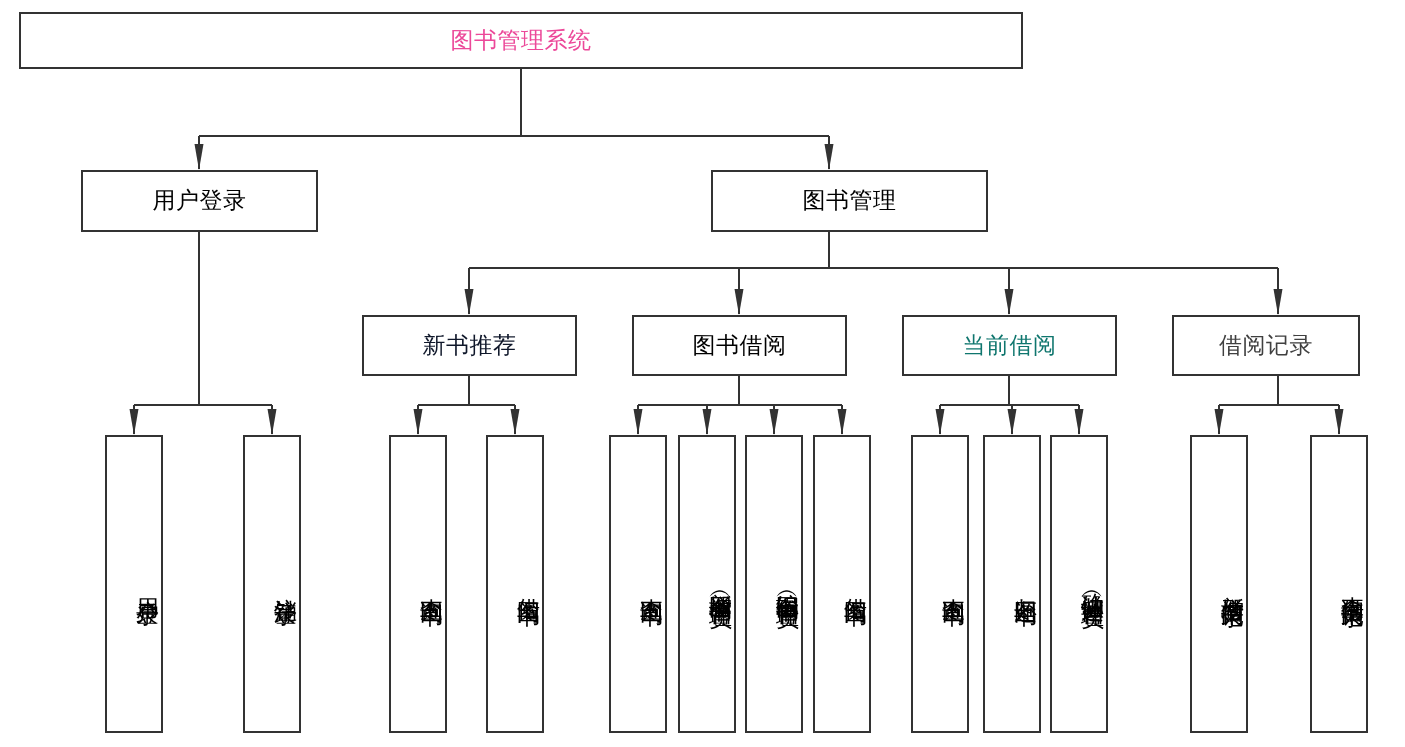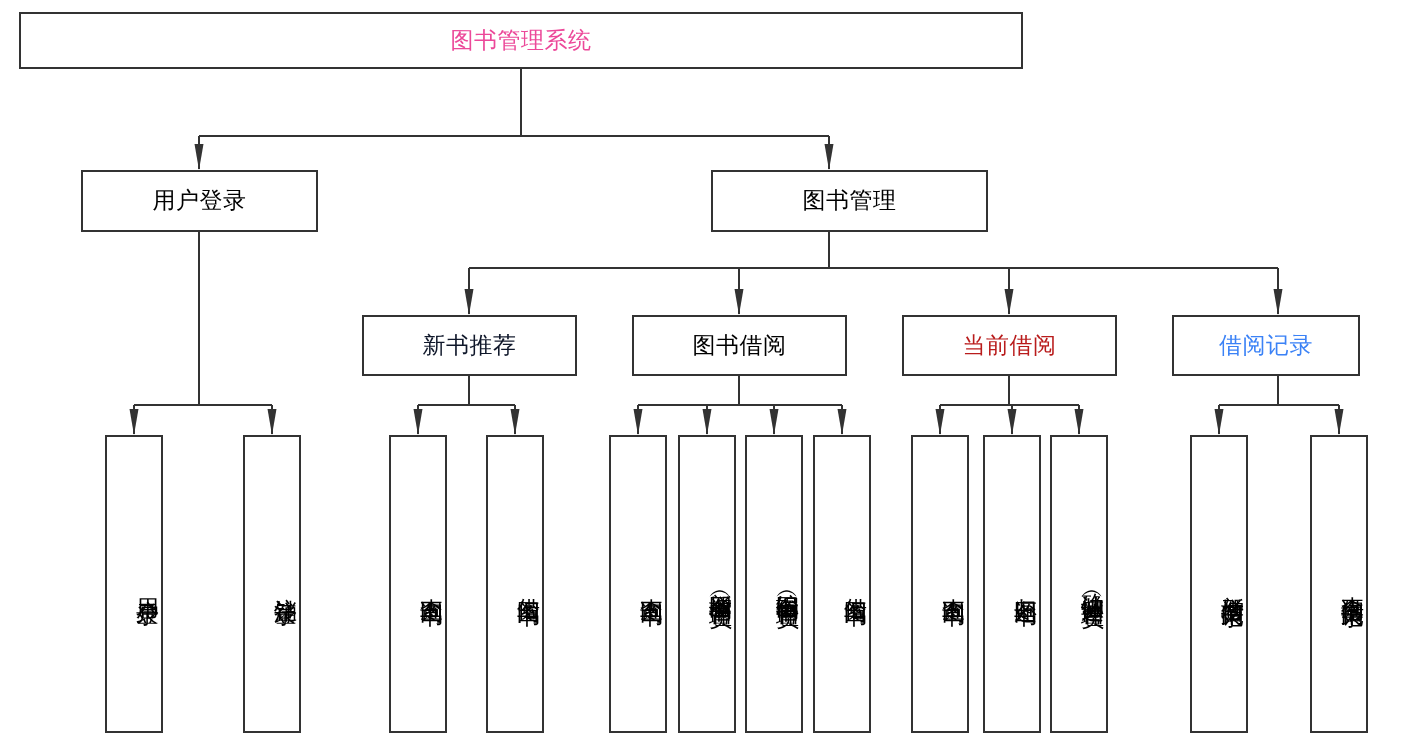--- a/index.html
+++ b/index.html
@@ -139,24 +139,24 @@
       </div>
       <div class="node horiz" style="left: 711px; top: 170px; width: 277px; height: 62px; border-color: rgb(51, 51, 51); color: rgb(0, 0, 0); background: rgb(255, 255, 255);">
         <span class="node-text">图书管理</span>
       </div>
       <div class="node horiz" style="left: 362px; top: 315px; width: 215px; height: 61px; border-color: rgb(51, 51, 51); color: #0f172a; background: rgb(255, 255, 255);">
         <span class="node-text">新书推荐</span>
       </div>
       <div class="node horiz" style="left: 632px; top: 315px; width: 215px; height: 61px; border-color: rgb(51, 51, 51); color: rgb(0, 0, 0); background: rgb(255, 255, 255);">
         <span class="node-text">图书借阅</span>
       </div>
-      <div class="node horiz" style="left: 902px; top: 315px; width: 215px; height: 61px; border-color: rgb(51, 51, 51); color: #b91c1c; background: rgb(255, 255, 255);">
+      <div class="node horiz" style="left: 902px; top: 315px; width: 215px; height: 61px; border-color: rgb(51, 51, 51); color: #0f766e; background: rgb(255, 255, 255);">
         <span class="node-text">当前借阅</span>
       </div>
-      <div class="node horiz" style="left: 1172px; top: 315px; width: 188px; height: 61px; border-color: rgb(51, 51, 51); color: #3b82f6; background: rgb(255, 255, 255);">
+      <div class="node horiz" style="left: 1172px; top: 315px; width: 188px; height: 61px; border-color: rgb(51, 51, 51); color: #404040; background: rgb(255, 255, 255);">
         <span class="node-text">借阅记录</span>
       </div>
       <div class="node vert" style="left: 105px; top: 435px; width: 58px; height: 298px; border-color: rgb(51, 51, 51); color: rgb(0, 0, 0); background: rgb(255, 255, 255);">
         <span class="node-text">用户登录</span>
       </div>
       <div class="node vert" style="left: 243px; top: 435px; width: 58px; height: 298px; border-color: rgb(51, 51, 51); color: rgb(0, 0, 0); background: rgb(255, 255, 255);">
         <span class="node-text">注销登录</span>
       </div>
       <div class="node vert" style="left: 389px; top: 435px; width: 58px; height: 298px; border-color: rgb(51, 51, 51); color: rgb(0, 0, 0); background: rgb(255, 255, 255);">
         <span class="node-text">查询图书</span>

